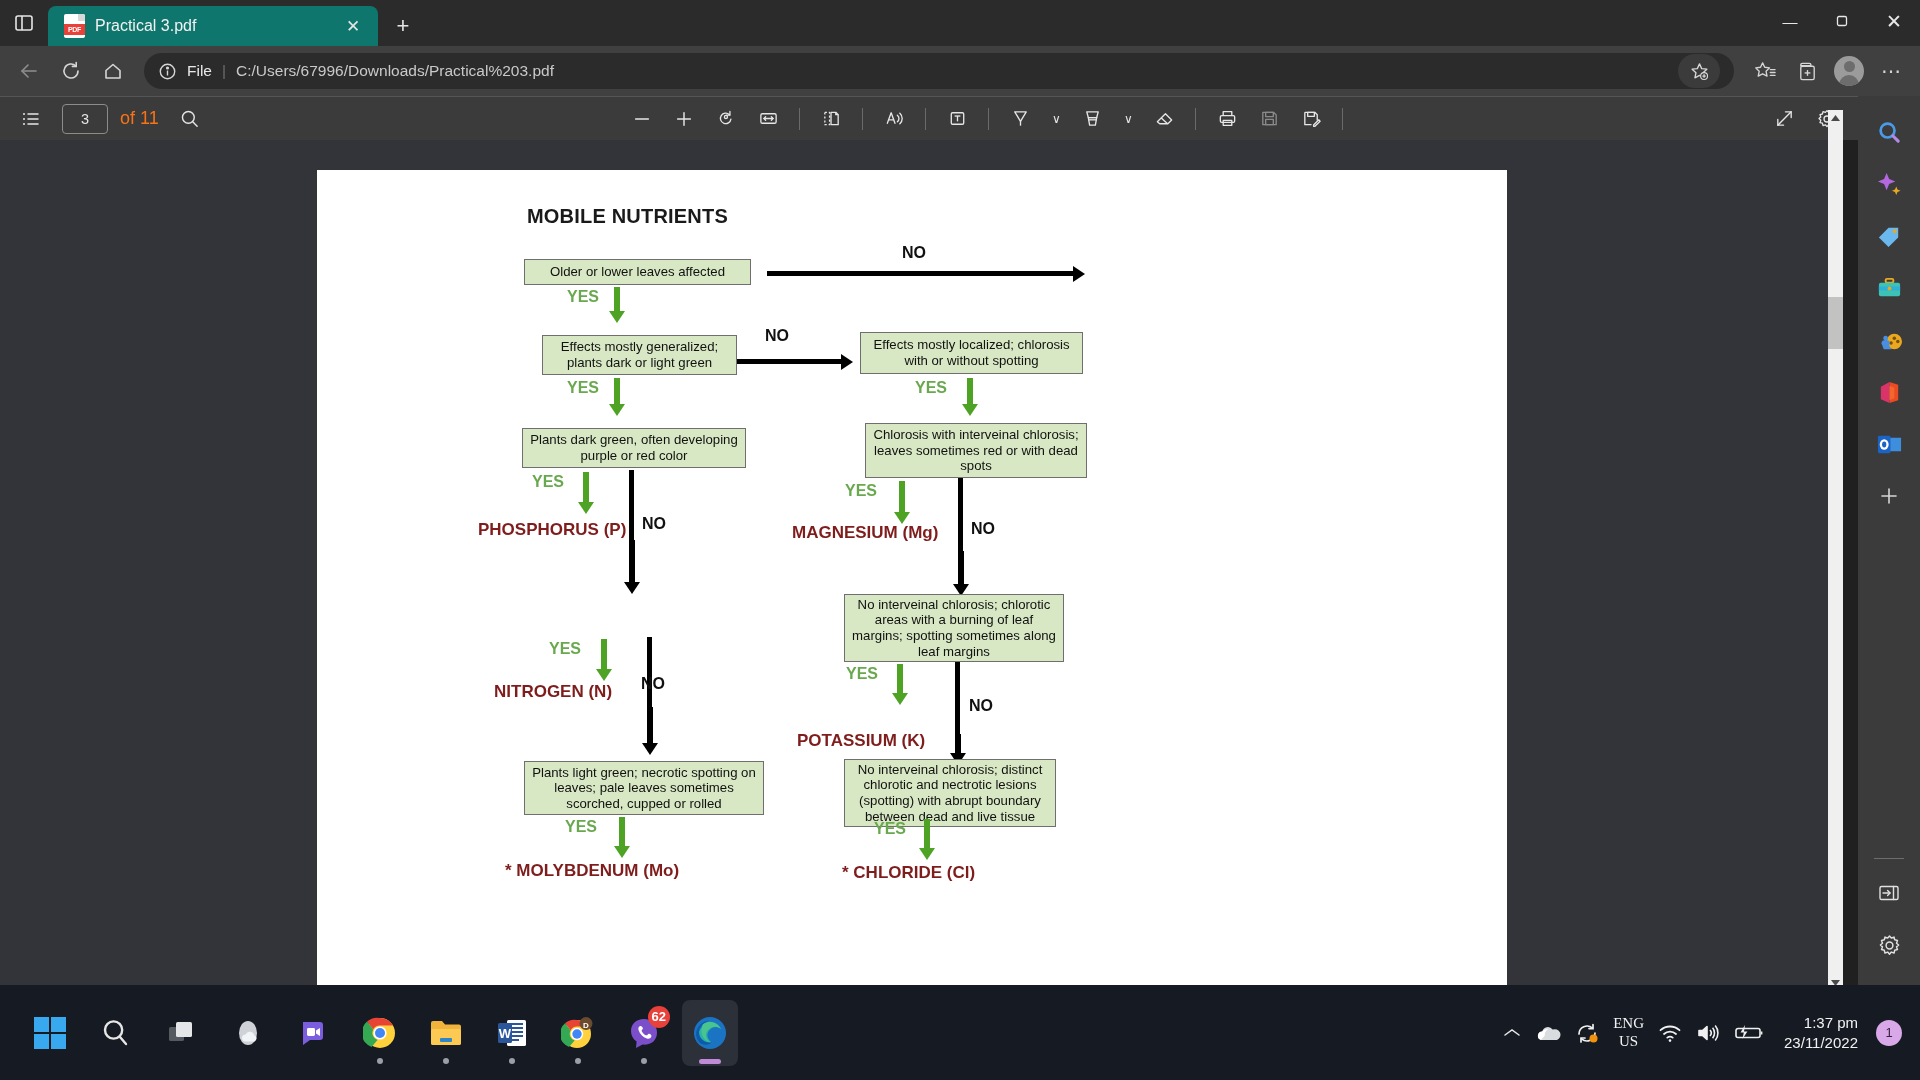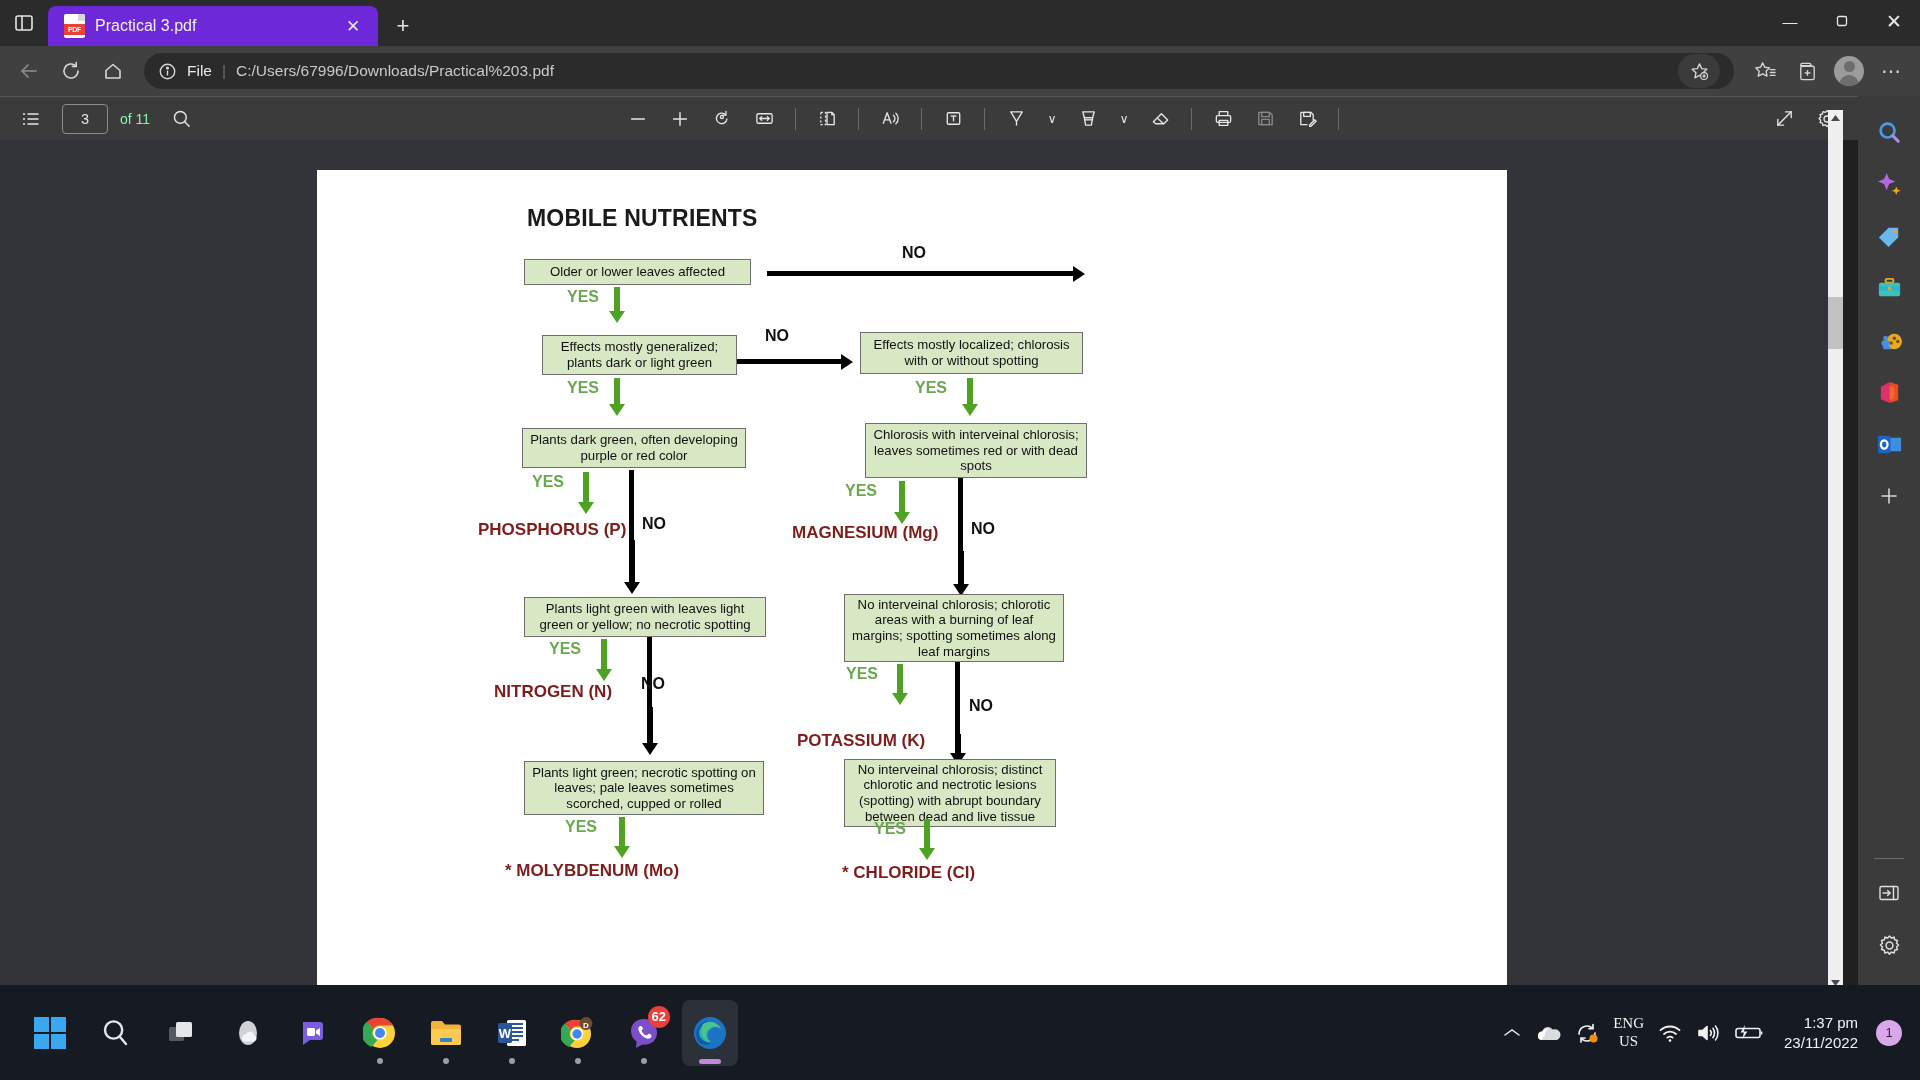--- a/index.html
+++ b/index.html
@@ -18,21 +18,21 @@
     display: flex; align-items: flex-end;
   }
   .tab-strip-icon {
     width: 48px; height: 46px;
     display: flex; align-items: center; justify-content: center;
     color: #e6e6e6;
   }
   .tab {
     position: relative;
     height: 40px; width: 330px;
-    background: #6d28d9;
+    background: #0f766e;
     border-radius: 8px 8px 0 0;
     display: flex; align-items: center;
     padding: 0 10px 0 16px;
     gap: 10px;
     justify-content: flex-end;
   }
   .pdf-badge {
     width: 21px; height: 24px; background: #ffffff;
     border-radius: 2px; position: relative; flex: 0 0 auto;
     display:flex; align-items:flex-end; justify-content:center;
@@ -123,41 +123,41 @@
   }
   .tb-icon.dim { color: #8a8a8a; }
   .tb-icon.small { width: 26px; }
   .page-input {
     width: 46px; height: 30px; background: #3b3b3b;
     border: 1px solid #8c8c8c; border-radius: 4px;
     color: #e6e6e6; text-align: center; font-size: 14.5px;
     font-family: "Liberation Sans", sans-serif;
     margin: 0 6px;
   }
-  .page-of { color: #86efac; font-size: 14px; margin-right: 6px; }
+  .page-of { color: #f97316; font-size: 18px; margin-right: 6px; }
   .tb-sep { width: 1px; height: 22px; background: #6a6a6a; margin: 0 8px; }
 
   
   .viewport {
     position: absolute; top: 140px; left: 0;
     width: 1843px; height: 845px;
     background: #32343a;
     overflow: hidden;
   }
   .page {
     position: absolute; left: 317px; top: 30px;
     width: 1190px; height: 820px;
     background: #ffffff;
   }
 
   
   .fc { position: absolute; inset: 0; }
   .fc-title {
     position: absolute; left: 210px; top: 35px;
-    font-size: 23px; font-weight: bold; color: #1a1a1a;
+    font-size: 20px; font-weight: bold; color: #1a1a1a;
     letter-spacing: 0.2px;
   }
   .node {
     position: absolute;
     background: #d9e8c4;
     border: 1.5px solid #6f6f6f;
     display: flex; align-items: center; justify-content: center;
     text-align: center;
     font-size: 13.2px; line-height: 1.18; color: #111;
     padding: 3px 5px;
@@ -561,21 +561,20 @@
 
         <span class="lbl yes" style="left:528px; top:312px;">YES</span>
         <div class="arrow-v green" style="left:582px; top:311px; height:32px;"></div>
         <div class="result" style="left:475px; top:353px;">MAGNESIUM (Mg)</div>
         <div class="line-v" style="left:641px; top:308px; height:73px;"></div>
         <span class="lbl no" style="left:654px; top:350px;">NO</span>
 
         <div class="arrow-v" style="left:312px; top:370px; height:43px;"></div>
         <div class="arrow-v" style="left:641px; top:381px; height:34px;"></div>
 
-        <div class="node" style="left:207px; top:427px; width:242px; height:40px;">Plants light  green with leaves light green or yellow; no necrotic spotting</div>
         <div class="node" style="left:527px; top:424px; width:220px; height:68px;">No interveinal chlorosis; chlorotic areas with a burning of leaf margins; spotting sometimes along leaf margins</div>
 
         <span class="lbl yes" style="left:232px; top:470px;">YES</span>
         <div class="arrow-v green" style="left:284px; top:469px; height:31px;"></div>
         <div class="result" style="left:177px; top:512px;">NITROGEN (N)</div>
         <div class="line-v" style="left:330px; top:467px; height:70px;"></div>
         <span class="lbl no" style="left:324px; top:505px;">NO</span>
 
         <span class="lbl yes" style="left:529px; top:495px;">YES</span>
         <div class="arrow-v green" style="left:580px; top:494px; height:30px;"></div>

